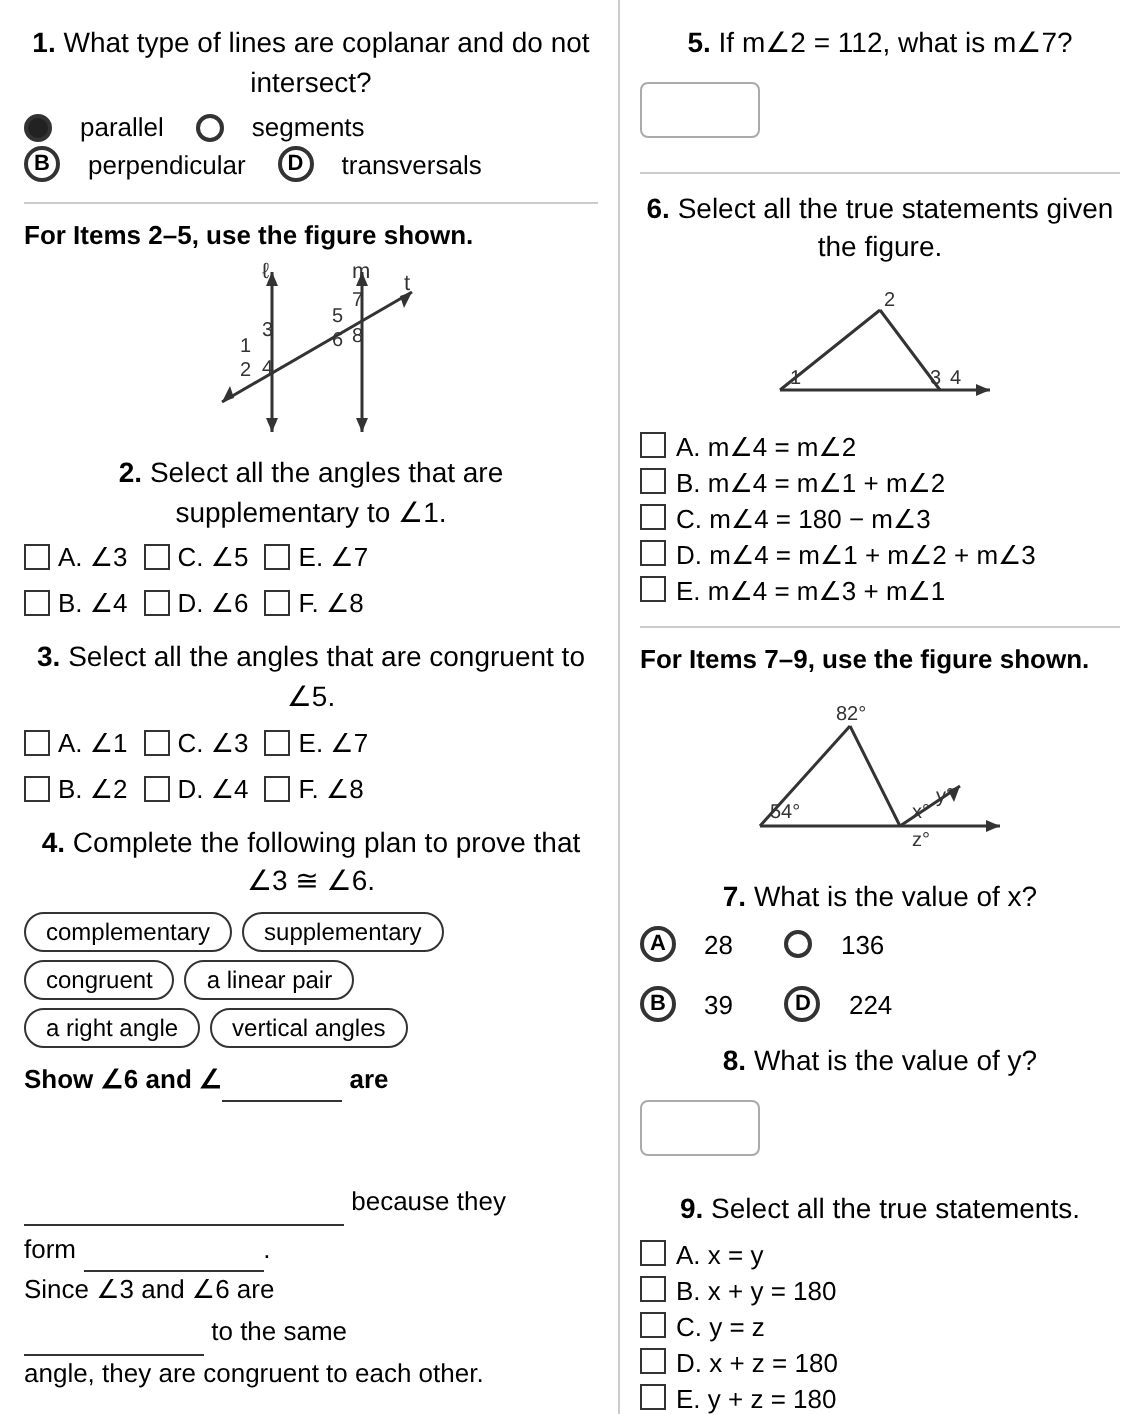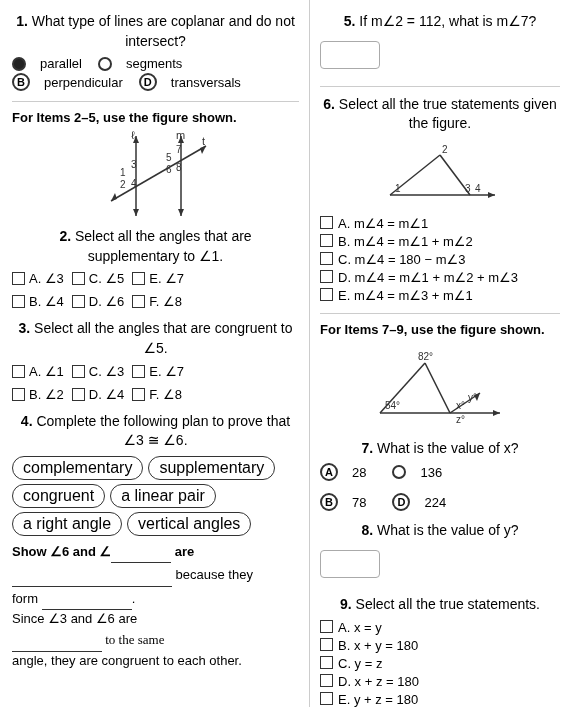--- a/index.html
+++ b/index.html
@@ -104,21 +104,21 @@
       width: 13px; height: 13px;
       border: 1.5px solid #333;
       background: transparent;
       display: inline-block;
       flex-shrink: 0;
     }
     .pill {
       border: 1.5px solid #333;
       border-radius: 12px;
       padding: 2px 10px;
-      font-size: 16px;
+      font-size: 12px;
       display: inline-block;
       background: transparent;
     }
     .pill-row {
       display: flex;
       flex-wrap: wrap;
       gap: 5px;
       margin: 4px 0;
     }
     .blank-box {
@@ -316,30 +316,30 @@
         <span class="pill">congruent</span>
         <span class="pill">a linear pair</span>
       </div>
       <div class="pill-row">
         <span class="pill">a right angle</span>
         <span class="pill">vertical angles</span>
       </div>
       <div style="line-height:1.8;font-weight:bold;">
         Show ∠6 and ∠<span class="blank-box-sm"></span> are
       </div>
-      <div style="line-height:1.8;">
+      <div style="line-height:1.8;margin-top:38px;">
         <span class="blank-box-wide"></span> because they
       </div>
       <div style="line-height:1.8;">
         form <span class="blank-box"></span>.
       </div>
       <div style="line-height:1.4;">
         Since ∠3 and ∠6 are
       </div>
-      <div style="line-height:1.8;font-family:Liberation Serif, serif;">
+      <div style="line-height:1.8;">
         <span class="blank-box"></span> to the same
       </div>
       <div style="line-height:1.4;">
         angle, they are congruent to each other.
       </div>
     </div>
 
   </div>
 
   <div class="right-col">
@@ -371,21 +371,21 @@
 
           <text x="62" y="13" font-size="10" fill="#333">2</text>
           <text x="15" y="52" font-size="10" fill="#333">1</text>
           <text x="85" y="52" font-size="10" fill="#333">3</text>
           <text x="95" y="52" font-size="10" fill="#333">4</text>
         </svg>
       </div>
       <div class="right-options">
         <div class="right-option-row">
           <span class="checkbox"></span>
-          <span>A. m∠4 = m∠1</span>
+          <span>A. m∠4 = m∠2</span>
         </div>
         <div class="right-option-row">
           <span class="checkbox"></span>
           <span>B. m∠4 = m∠1 + m∠2</span>
         </div>
         <div class="right-option-row">
           <span class="checkbox"></span>
           <span>C. m∠4 = 180 − m∠3</span>
         </div>
         <div class="right-option-row">
@@ -433,21 +433,21 @@
           <span class="circle-letter">A</span>
           <span>28</span>
         </div>
         <div class="radio-item">
           <span class="circle-outline"></span>
           <span>136</span>
         </div>
         <div style="width:100%"></div>
         <div class="radio-item">
           <span class="circle-letter">B</span>
-          <span>78</span>
+          <span>39</span>
         </div>
         <div class="radio-item">
           <span class="circle-letter">D</span>
           <span>224</span>
         </div>
       </div>
     </div>
 
     <div class="question">
       <div class="question-title">

